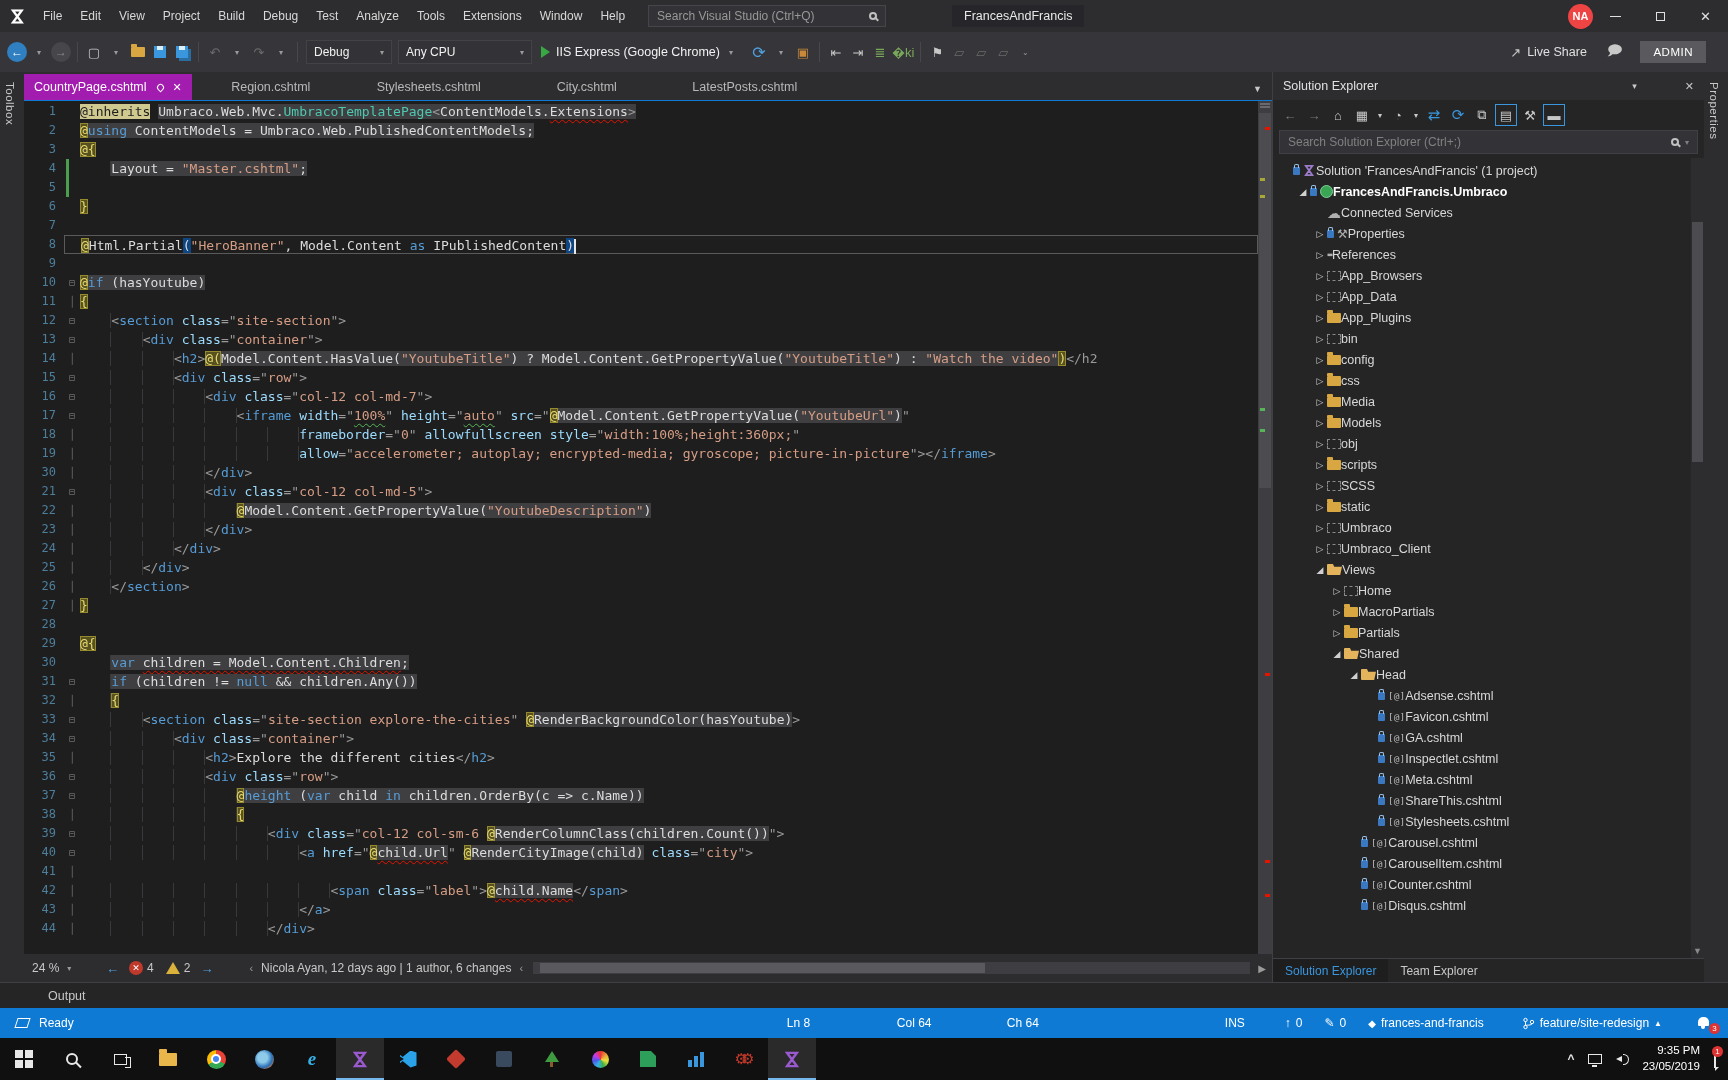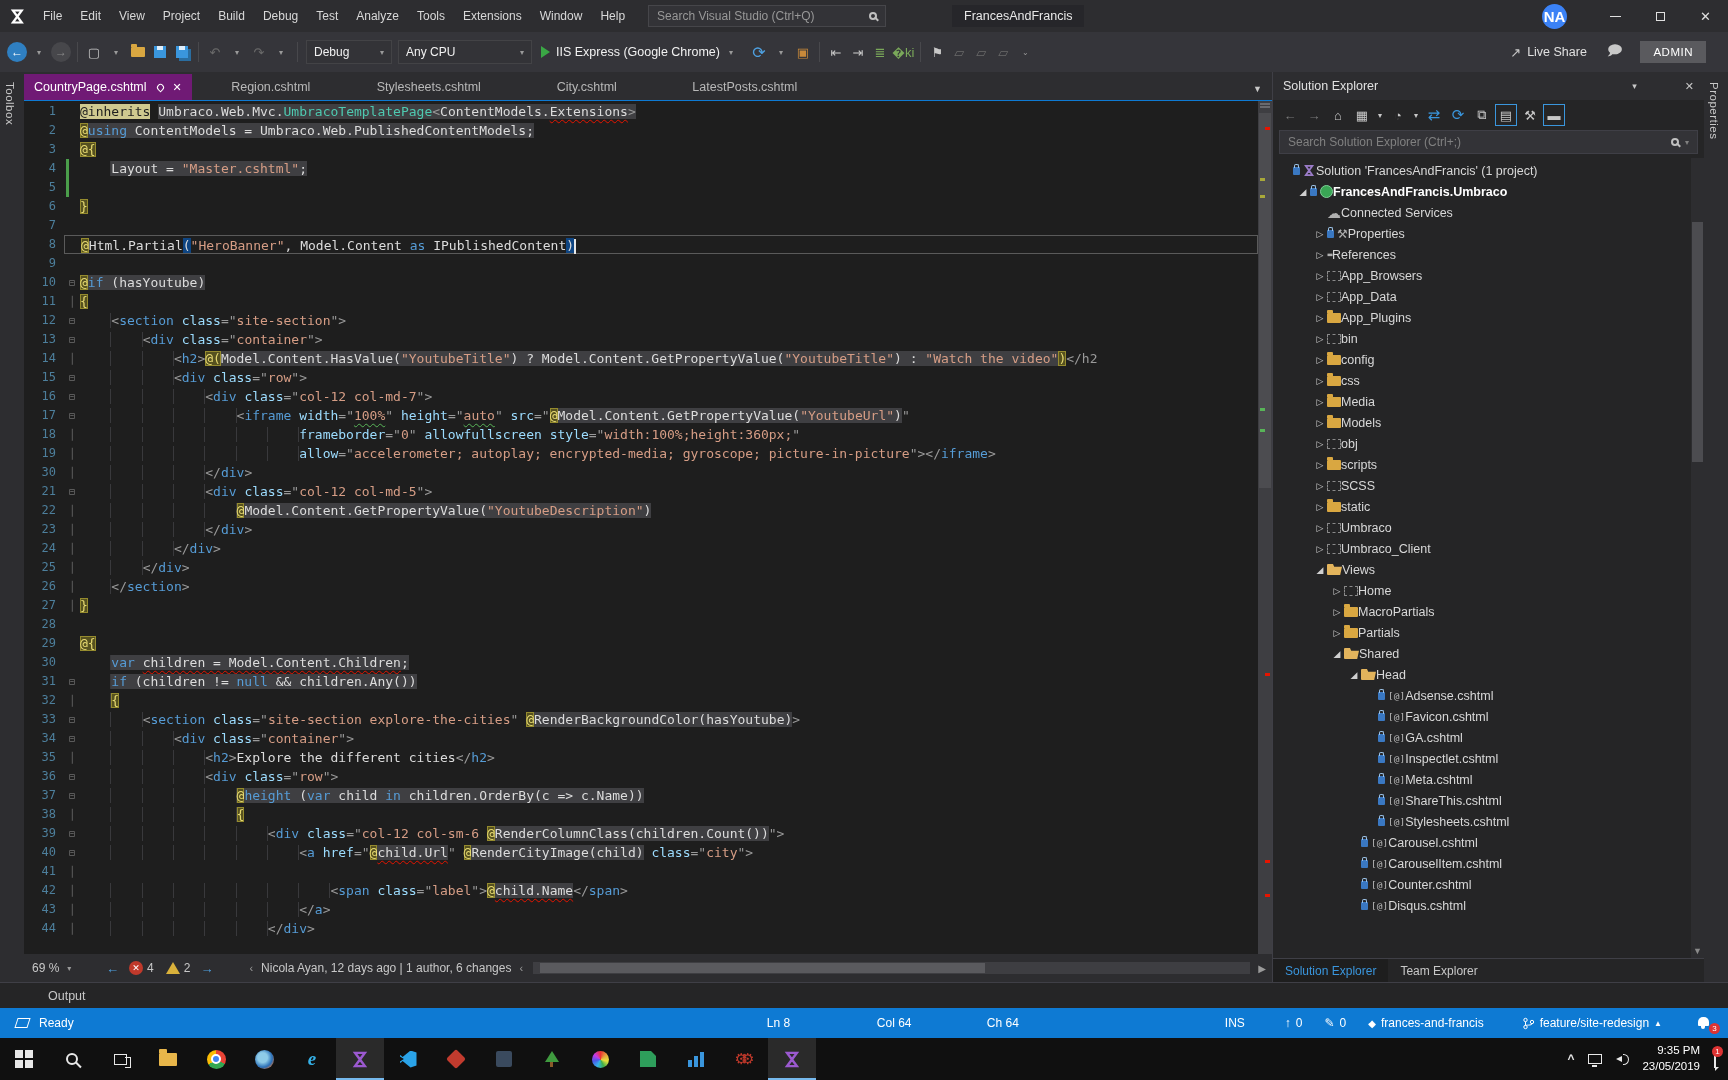--- a/index.html
+++ b/index.html
@@ -10,21 +10,21 @@
   .vslogo{width:34px;height:32px;display:flex;align-items:center;justify-content:center}
   .vslogo span{color:#fff;font-size:17px;display:inline-block;transform:rotate(90deg);font-weight:bold}
   .menus{display:flex}
   .menus .mi{padding:0 9px;line-height:32px;color:#d8d8d8;font-size:12px;cursor:default}
   .tsearch{margin-left:14px;width:238px;height:22px;background:#333337;border:1px solid #46464a;display:flex;align-items:center;padding:0 8px;color:#989898;font-size:12px}
   .tsearch .txt{flex:1;white-space:nowrap;overflow:hidden}
   .mag{width:8px;height:8px;border:2px solid #c0c0c0;border-radius:50%;position:relative;flex:0 0 auto}
   .mag::after{content:"";position:absolute;width:5px;height:2px;background:#c0c0c0;transform:rotate(45deg);right:-4px;bottom:-2px}
   .wintitle{margin-left:66px;background:#26262a;padding:4px 12px;color:#e8e8e8;font-size:12.5px}
   .tright{margin-left:auto;display:flex;align-items:center}
-  .avatar{width:25px;height:25px;border-radius:50%;background:#3b82f6;color:#fff;font-size:15px;font-weight:bold;display:flex;align-items:center;justify-content:center;margin-right:26px}
+  .avatar{width:25px;height:25px;border-radius:50%;background:#ef4444;color:#fff;font-size:11px;font-weight:bold;display:flex;align-items:center;justify-content:center;}
   .winbtn{width:45px;height:32px;display:flex;align-items:center;justify-content:center;color:#e0e0e0}
   .ic-min{width:11px;border-bottom:1px solid #e0e0e0}
   .ic-max{width:9px;height:9px;border:1px solid #e0e0e0;position:relative;background:#2d2d30}
   .ic-max::before{content:"";position:absolute;top:-3px;left:2px;width:9px;height:9px;border:1px solid #e0e0e0;z-index:-1}
   
   .toolbar{height:40px;background:#35353a;display:flex;align-items:center;padding:0 6px;flex:0 0 40px}
   .ti{height:24px;min-width:20px;display:flex;align-items:center;justify-content:center;margin:0 1px;font-size:13px;color:#c8c8c8}
   .ti.circ{width:20px;height:20px;border-radius:50%;background:#2f7fc1;color:#fff;font-size:12px}
   .ti.circ.dis{background:#47474b;color:#8a8a8a}
   .ti.dim{color:#6a6a6a}
@@ -46,21 +46,21 @@
   .adminbtn{background:#5a5a5e;color:#fff;font-size:11.5px;padding:5px 13px;letter-spacing:.5px;margin-left:18px}
   .fb-ic{color:#c8c8c8;font-size:14px}
   
   .main{flex:1;display:flex;min-height:0}
   .stripL,.stripR{width:24px;background:#2d2d30;flex:0 0 24px;position:relative}
   .vlabel{position:absolute;top:10px;left:4px;writing-mode:vertical-lr;color:#c8c8c8;font-size:11.5px;letter-spacing:.5px}
   .editorcol{width:1248px;flex:0 0 1248px;display:flex;flex-direction:column;background:#1e1e1e;min-height:0}
   
   .tabs{height:28px;background:#2d2d30;display:flex;align-items:flex-end;flex:0 0 28px}
   .tab{height:26px;display:flex;align-items:center;padding:0 10px;color:#b8b8b8;font-size:12.5px;justify-content:center}
-  .tab.active{background:#701a75;color:#fff}
+  .tab.active{background:#a21caf;color:#fff}
   .tab .pin{width:7px;height:7px;border:1px solid #fff;border-radius:50% 50% 50% 0;transform:rotate(-45deg);margin-left:10px}
   .tab .cls{margin-left:9px;font-size:11px}
   .tab.inactive{width:158px}
   .tabcaret{margin-left:auto;color:#c8c8c8;font-size:9px;padding:0 10px 6px 0}
   
   .codearea{flex:1;position:relative;border-top:1px solid #0e7ad3;display:flex;min-height:0}
   .codescroll{flex:1;padding-top:1px;overflow:hidden}
   .line{display:flex;height:19px;line-height:19px;font-family:"DejaVu Sans Mono",monospace;font-size:13px;position:relative}
   .ln{width:40px;flex:0 0 40px;text-align:right;padding-right:8px;color:#4d7f9c;font-size:12px}
   .lbody{flex:1;display:flex;min-width:0}
@@ -134,21 +134,21 @@
   .setabs{height:24px;display:flex;align-items:center;background:#252526;border-top:1px solid #3f3f46;font-size:12px}
   .setab{padding:0 12px;color:#c8c8c8;height:100%;display:flex;align-items:center}
   .setab.active{color:#3a96dd;background:#1e1e1e}
   
   .outputbar{height:26px;background:#252526;border-top:1px solid #3f3f46;display:flex;align-items:center;padding-left:48px;color:#c8c8c8;font-size:12.5px;flex:0 0 26px}
   .statusbar{height:30px;background:#0e7ad3;display:flex;align-items:center;color:#fff;font-size:12px;padding:0 10px;flex:0 0 30px}
   .st-ic{width:13px;height:10px;border:1px solid #fff;transform:skewX(-18deg);margin:0 10px 0 6px}
   .st-ln{margin-left:auto;width:110px}
   .st-col{width:110px}
   .st-ch{width:150px}
-  .st-ins{width:60px;margin-left:88px}
+  .st-ins{width:60px;margin-left:68px}
   .st-mini{display:flex;align-items:center;gap:5px;margin-right:22px}
   .bellw{position:relative;width:20px;height:16px;margin-left:14px}
   .bellb{width:11px;height:9px;background:#fff;border-radius:5px 5px 1px 1px;position:absolute;left:0;top:2px}
   .bellb::after{content:"";position:absolute;left:3px;bottom:-3px;width:4px;height:3px;background:#fff;border-radius:0 0 2px 2px}
   .badge{position:absolute;right:-2px;bottom:-3px;background:#d33;color:#fff;border-radius:50%;width:11px;height:11px;font-size:8px;display:flex;align-items:center;justify-content:center}
   .taskbar{height:42px;background:#101010;display:flex;align-items:stretch;flex:0 0 42px}
   .tb-slot{width:48px;display:flex;align-items:center;justify-content:center}
   .tb-slot.active{background:#2a2a2a;box-shadow:inset 0 -2px 0 #76b9ed}
   .tb-start{display:grid;grid-template-columns:8px 8px;grid-template-rows:8px 8px;gap:2px}
   .tb-start i{background:#e8e8e8}
@@ -633,21 +633,21 @@
           <div class="vmark g" style="top:38.5%"></div>
           <div class="vmark r" style="top:67%"></div>
           <div class="vmark y" style="top:9%"></div>
           <div class="vmark y" style="top:11%"></div>
           <div class="vmark r" style="top:89%"></div>
           <div class="vmark r" style="top:93%"></div>
         </div>
       </div>
       <div class="ebar">
         <div class="zoomsel">
-          <span>69 %</span>
+          <span>24 %</span>
             <span class="cv">▾</span>
         </div>
         <span class="navarr">←</span>
         <span class="errico">✕</span>
         <span>4</span>
         <span class="warnico"></span>
         <span>2</span>
         <span class="navarr">→</span>
         <div class="lens">
           <span class="ch">‹</span>

